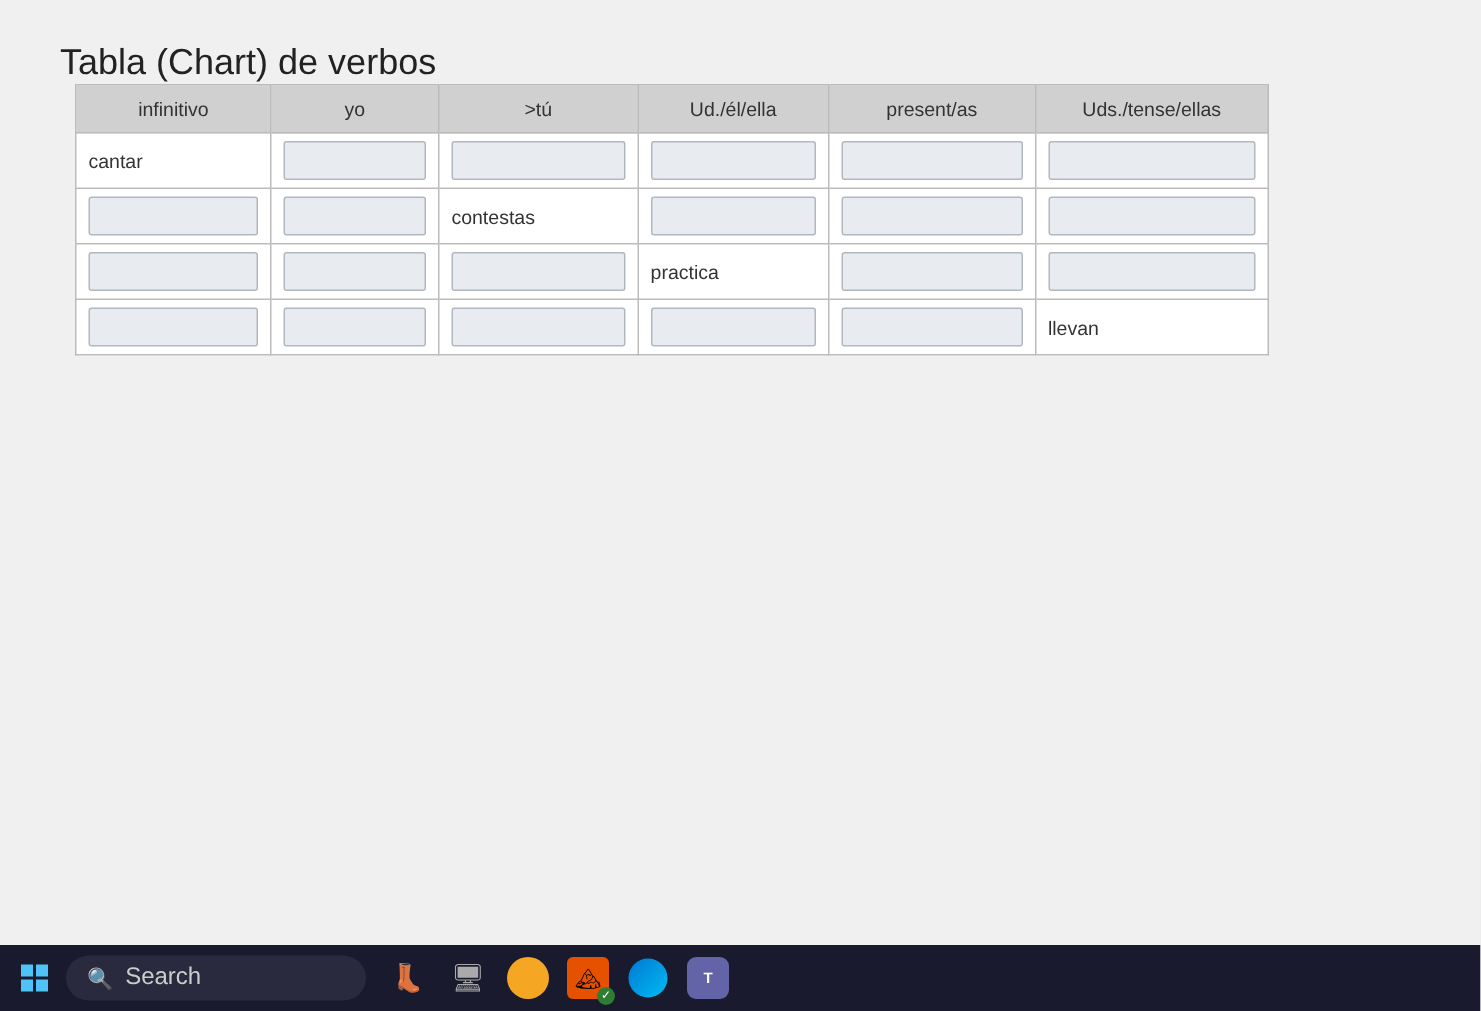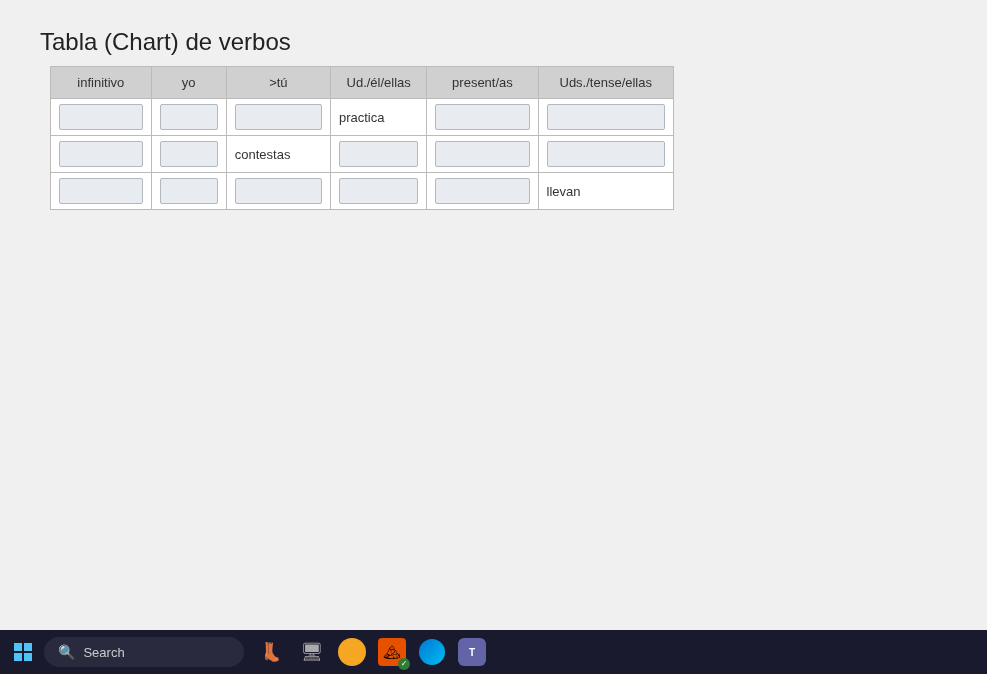--- a/index.html
+++ b/index.html
@@ -16,21 +16,20 @@
       background: #f0f0f0;
       width: 987px;
       height: 630px;
       padding: 28px 40px;
     }
 
     .title-row {
       display: flex;
       align-items: baseline;
       gap: 10px;
-      margin-bottom: 10px;
     }
 
     .page-title {
       font-size: 24px;
       font-weight: 400;
       color: #222;
     }
 
     .attempts-info {
       font-size: 12px;
@@ -40,21 +39,21 @@
 
     .subtitle {
       font-size: 14px;
       color: #333;
       margin-bottom: 24px;
     }
 
     .verb-table {
       border-collapse: collapse;
       background: white;
-      width: 624px;
+      width: 796px;
       margin-left: 10px;
     }
 
     .verb-table th {
       background: #d0d0d0;
       font-size: 13px;
       font-weight: 500;
       color: #333;
       padding: 8px 10px;
       border: 1px solid #bbb;
@@ -134,21 +133,21 @@
       cursor: text;
     }
 
     .search-icon-taskbar {
       color: #aaa;
       font-size: 14px;
     }
 
     .search-label {
       color: #ccc;
-      font-size: 13px;
+      font-size: 16px;
     }
 
     .taskbar-icons {
       display: flex;
       align-items: center;
       gap: 8px;
       margin-left: 6px;
     }
 
     .taskbar-icon {
@@ -207,39 +206,47 @@
   <div class="title-row">
     <h1 class="page-title">Tabla (Chart) de verbos</h1>
   </div>
 
   <table class="verb-table">
     <thead>
       <tr>
         <th>infinitivo</th>
         <th>yo</th>
         <th>&gt;tú</th>
-        <th>Ud./él/ellas</th>
+        <th>Ud./él/ella</th>
         <th>present/as</th>
         <th>Uds./tense/ellas</th>
       </tr>
     </thead>
     <tbody id="table-body">
+    <tr>
+          <td class="static-cell">cantar</td>
+          <td><input type="text" style=""></td>
+          <td><input type="text" style=""></td>
+          <td><input type="text" style=""></td>
+          <td><input type="text" style=""></td>
+          <td><input type="text" style=""></td>
+        </tr>
         <tr>
           <td><input type="text" style=""></td>
           <td><input type="text" style=""></td>
+          <td class="static-cell">contestas</td>
+          <td><input type="text" style=""></td>
+          <td><input type="text" style=""></td>
+          <td><input type="text" style=""></td>
+        </tr>
+        <tr>
+          <td><input type="text" style=""></td>
+          <td><input type="text" style=""></td>
           <td><input type="text" style=""></td>
           <td class="static-cell">practica</td>
-          <td><input type="text" style=""></td>
-          <td><input type="text" style=""></td>
-        </tr>
-        <tr>
-          <td><input type="text" style=""></td>
-          <td><input type="text" style=""></td>
-          <td class="static-cell">contestas</td>
-          <td><input type="text" style=""></td>
           <td><input type="text" style=""></td>
           <td><input type="text" style=""></td>
         </tr>
         <tr>
           <td><input type="text" style=""></td>
           <td><input type="text" style=""></td>
           <td><input type="text" style=""></td>
           <td><input type="text" style=""></td>
           <td><input type="text" style=""></td>
           <td class="static-cell">llevan</td>

